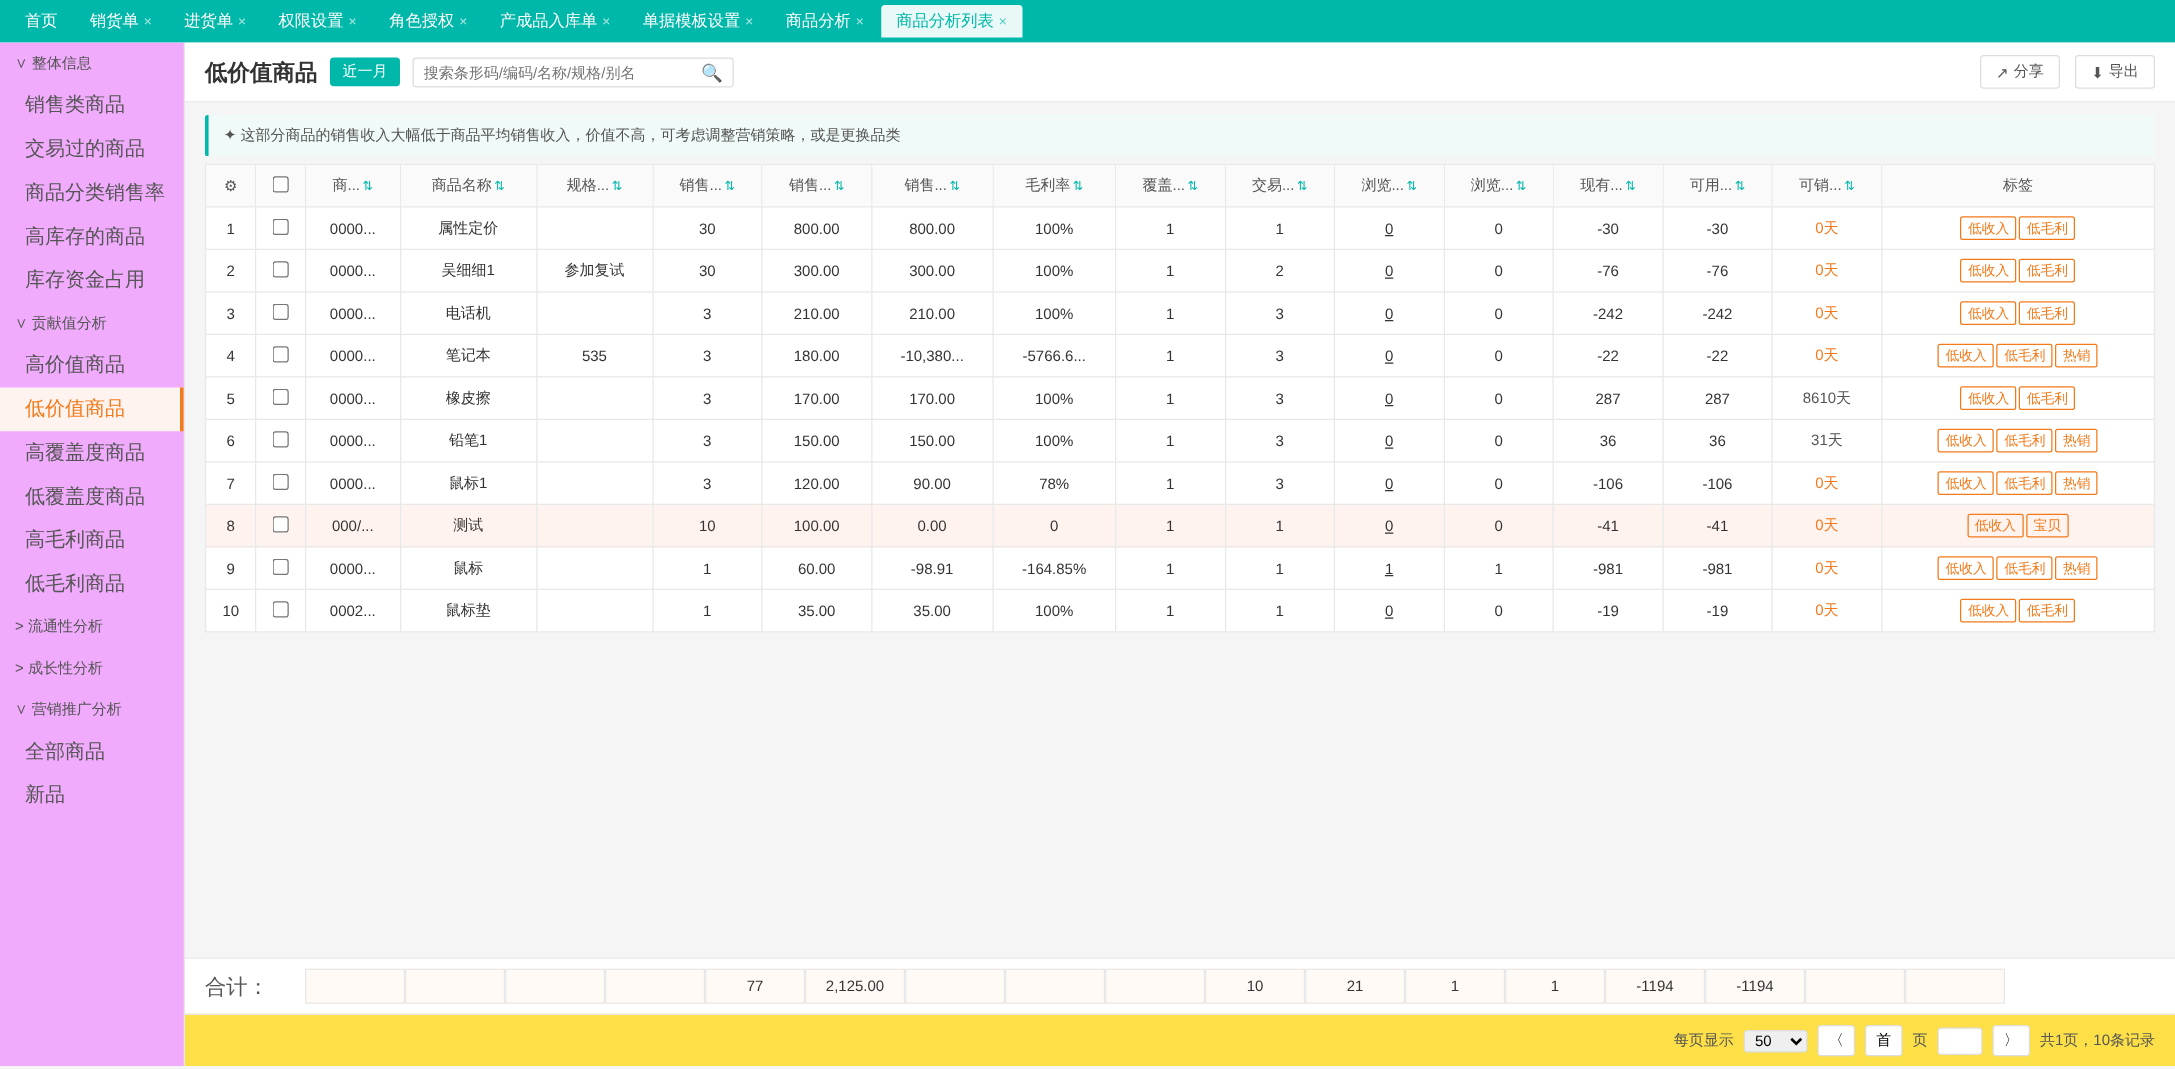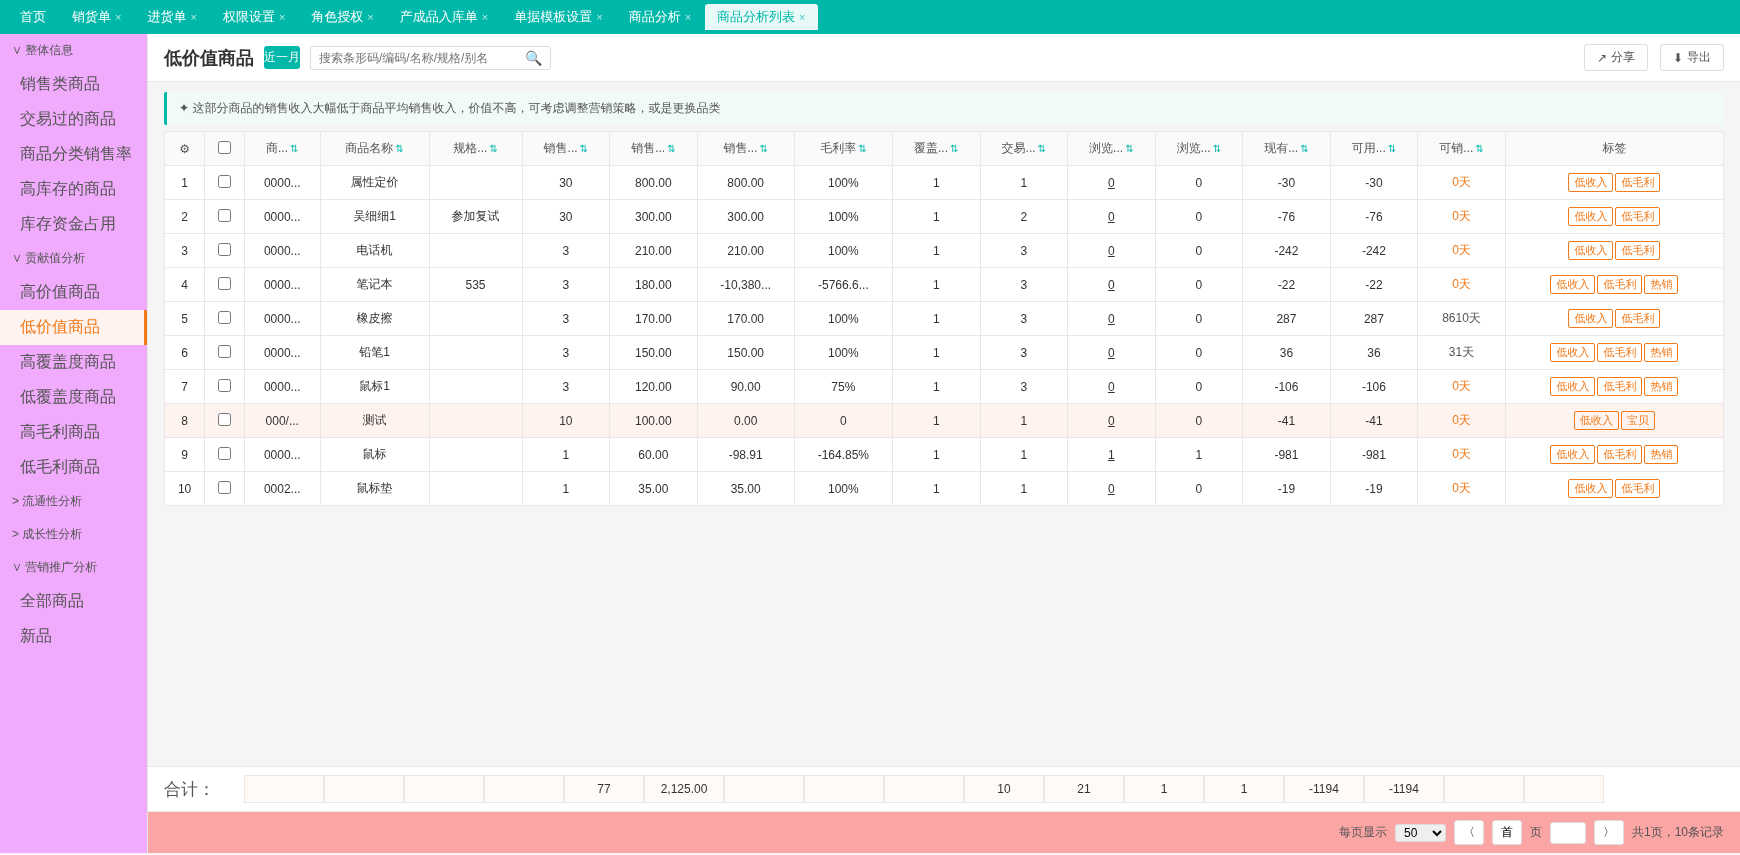--- a/index.html
+++ b/index.html
@@ -77,33 +77,33 @@
     }
     .page-title {
       font-size: 18px;
       font-weight: bold;
       color: #333;
     }
     .btn-period {
       background: #00b8a9;
       color: #fff;
       border: none;
-      padding: 3px 0;
+      padding: 3px 10px;
       border-radius: 3px;
       font-size: 12px;
       cursor: pointer;
     }
     .search-box {
       display: flex;
       align-items: center;
       border: 1px solid #ddd;
       border-radius: 3px;
       padding: 3px 8px;
       background: #fff;
-      gap: 6px;
+      gap: 22px;
     }
     .search-box input {
       border: none;
       outline: none;
       font-size: 12px;
       width: 200px;
       color: #999;
     }
     .search-icon { color: #00b8a9; font-size: 14px; }
 
@@ -200,21 +200,21 @@
       background: #fffaf5;
       border: 1px solid #e8e8e8;
       padding: 6px 10px;
       min-width: 80px;
       text-align: center;
       font-size: 12px;
     }
 
     
     .pagination-bar {
-      background: #fca5a5;
+      background: #fde047;
       border-top: 1px solid #e8e8e8;
       padding: 8px 16px;
       display: flex;
       align-items: center;
       justify-content: flex-end;
       gap: 8px;
       font-size: 12px;
       color: #555;
     }
     .pagination-bar select {
@@ -448,21 +448,21 @@
               </tr>
               <tr>
                 <td>7</td>
                 <td><input type="checkbox" style=""></td>
                 <td>0000...</td>
                 <td>鼠标1</td>
                 <td></td>
                 <td>3</td>
                 <td>120.00</td>
                 <td>90.00</td>
-                <td>75%</td>
+                <td>78%</td>
                 <td>1</td>
                 <td>3</td>
                 <td><span class="underline-link">0</span></td>
                 <td>0</td>
                 <td>-106</td>
                 <td>-106</td>
                 <td class="day-zero">0天</td>
                 <td><span class="tag-badge tag-low-income">低收入</span><span class="tag-badge tag-low-income">低毛利</span><span class="tag-badge tag-low-income">热销</span></td>
               </tr>
               <tr class="highlighted">

